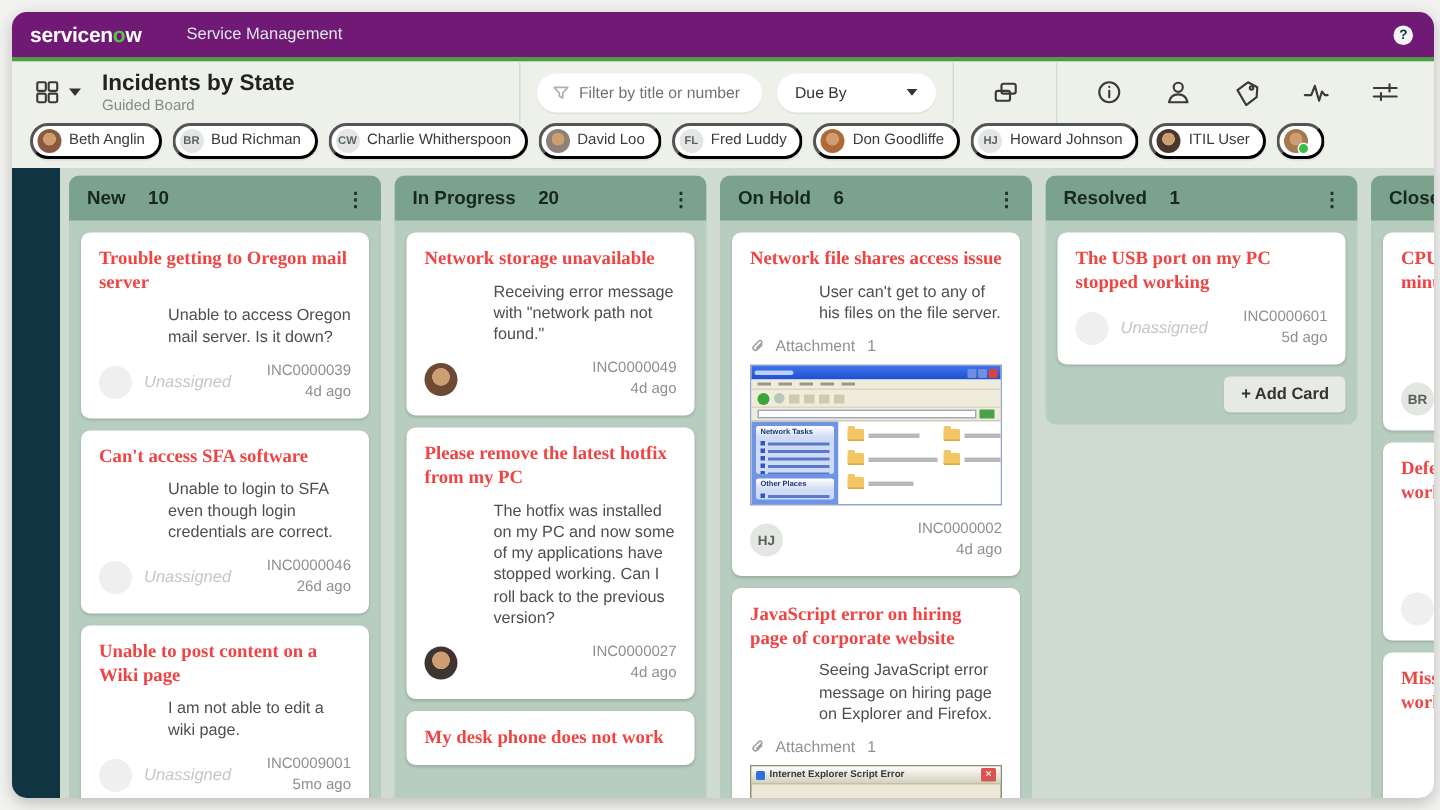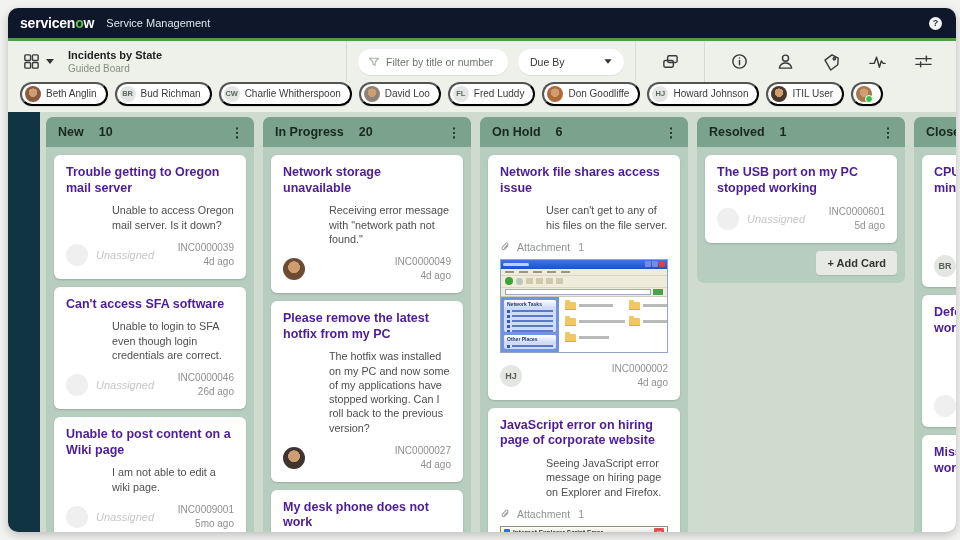--- a/index.html
+++ b/index.html
@@ -9,34 +9,34 @@
     background:#f2f2f1;
     position:relative;
   }
   .window{
     position:absolute; left:8px; top:8px; width:948px; height:524px;
     border-radius:10px; overflow:hidden; background:#d0dbd0;
     box-shadow:0 3px 10px rgba(0,0,0,.22);
     display:flex; flex-direction:column;
   }
   
-  .topbar{ height:30px; flex:none; background:#0f172a; display:flex; align-items:center; padding:0 14px 0 12px; }
+  .topbar{ height:30px; flex:none; background:#701a75; display:flex; align-items:center; padding:0 14px 0 12px; }
   .logo{ color:#fff; font-weight:bold; font-size:14px; letter-spacing:-.2px; }
   .logo .o{ color:#5bc14d; }
-  .app-name{ color:#dde6e9; font-size:11px; margin-left:12px; }
+  .app-name{ color:#dde6e9; font-size:11px; margin-left:30px; }
   .help{ margin-left:auto; width:13px; height:13px; border-radius:50%; background:#f2f5f4; color:#113442;
          font-size:9px; font-weight:bold; display:flex; align-items:center; justify-content:center; cursor:pointer; border:none;}
   .accent-line{ height:3px; flex:none; background:#4b9e43; }
 
   
   .toolbar{ height:41px; flex:none; background:#edf1ea; display:flex; align-items:center; padding:0 10px 0 10px; }
   .switcher{ display:flex; align-items:center; gap:5px; margin:0 14px 0 4px; background:none; border:none; cursor:pointer;}
   .caret{ width:0; height:0; border-left:4px solid transparent; border-right:4px solid transparent; border-top:5px solid #333; }
   .title-block{ line-height:1.15; }
-  .page-title{ font-size:11px; font-weight:700; color:#222; }
+  .page-title{ font-size:15px; font-weight:700; color:#222; }
   .page-subtitle{ font-size:10px; color:#84907f; margin-top:1px; }
   .tb-spacer{ flex:1; }
   .tb-divider{ width:1px; height:41px; background:#d3ddd2; margin:0 11px; }
   .filter-pill{ display:flex; align-items:center; gap:6px; background:#fff; border-radius:13px; height:26px;
                 padding:0 10px; box-shadow:0 1px 1px rgba(0,0,0,.07); width:150px; }
   .filter-pill input{ border:none; outline:none; font-size:10.5px; color:#444; width:112px; font-family:inherit; background:transparent;}
   .filter-pill input::placeholder{ color:#6c756c; }
   .dueby-pill{ display:flex; align-items:center; background:#fff; border:none; border-radius:13px; height:26px;
                padding:0 12px; margin-left:10px; width:106px; box-shadow:0 1px 1px rgba(0,0,0,.07);
                font-size:10.5px; color:#333; cursor:pointer; font-family:inherit;}
@@ -62,21 +62,21 @@
   .column{ width:208px; flex:none; background:#b7cdbf; border-radius:7px 7px 0 0; height:calc(100% + 20px); overflow:hidden;
            display:flex; flex-direction:column;}
   .column.short{ height:auto; border-radius:7px; }
   .col-header{ height:30px; flex:none; background:#7aa28c; display:flex; align-items:center; padding:0 6px 0 12px;
                font-size:12.5px; font-weight:700; color:#17281e; }
   .col-count{ margin-left:15px; }
   .col-menu{ margin-left:auto; background:none; border:none; color:#20312a; font-size:13px; font-weight:bold;
              cursor:pointer; width:22px; letter-spacing:0; line-height:1;}
   .cards{ padding:8px; display:flex; flex-direction:column; gap:8px; overflow:hidden; }
   .card{ background:#fff; border-radius:6px; padding:10px 12px 10px; box-shadow:0 1px 2px rgba(0,0,0,.16); cursor:pointer; flex:none;}
-  .card-title{ font-size:12.5px; font-weight:700; color:#4c1d95; line-height:1.25; }
+  .card-title{ font-size:12.5px; font-weight:700; color:#ef4444; line-height:1.25;font-family:Liberation Serif, serif; }
   .card-desc{ margin-top:7px; font-size:10.8px; color:#4e4e4e; line-height:1.32;margin-left:46px; }
   .card-footer{ margin-top:9px; display:flex; align-items:center; }
   .u-circle{ width:22px; height:22px; border-radius:50%; background:#efefef; flex:none;}
   .u-label{ font-style:italic; font-size:11px; color:#c6c6c6; margin-left:8px; }
   .a-photo{ width:22px; height:22px; border-radius:50%; flex:none; }
   .a-init{ width:22px; height:22px; border-radius:50%; background:#e4e6e3; color:#5a6058; font-size:9px; font-weight:700;
            display:flex; align-items:center; justify-content:center; flex:none;}
   .card-meta{ margin-left:auto; text-align:right; font-size:10px; color:#8f8f8f; line-height:1.4; }
   .add-card{ align-self:flex-end; background:#e7eae4; border:none; border-radius:4px; padding:6px 11px;
              font-size:11px; font-weight:700; color:#333; cursor:pointer; box-shadow:0 1px 1px rgba(0,0,0,.1); font-family:inherit;}

